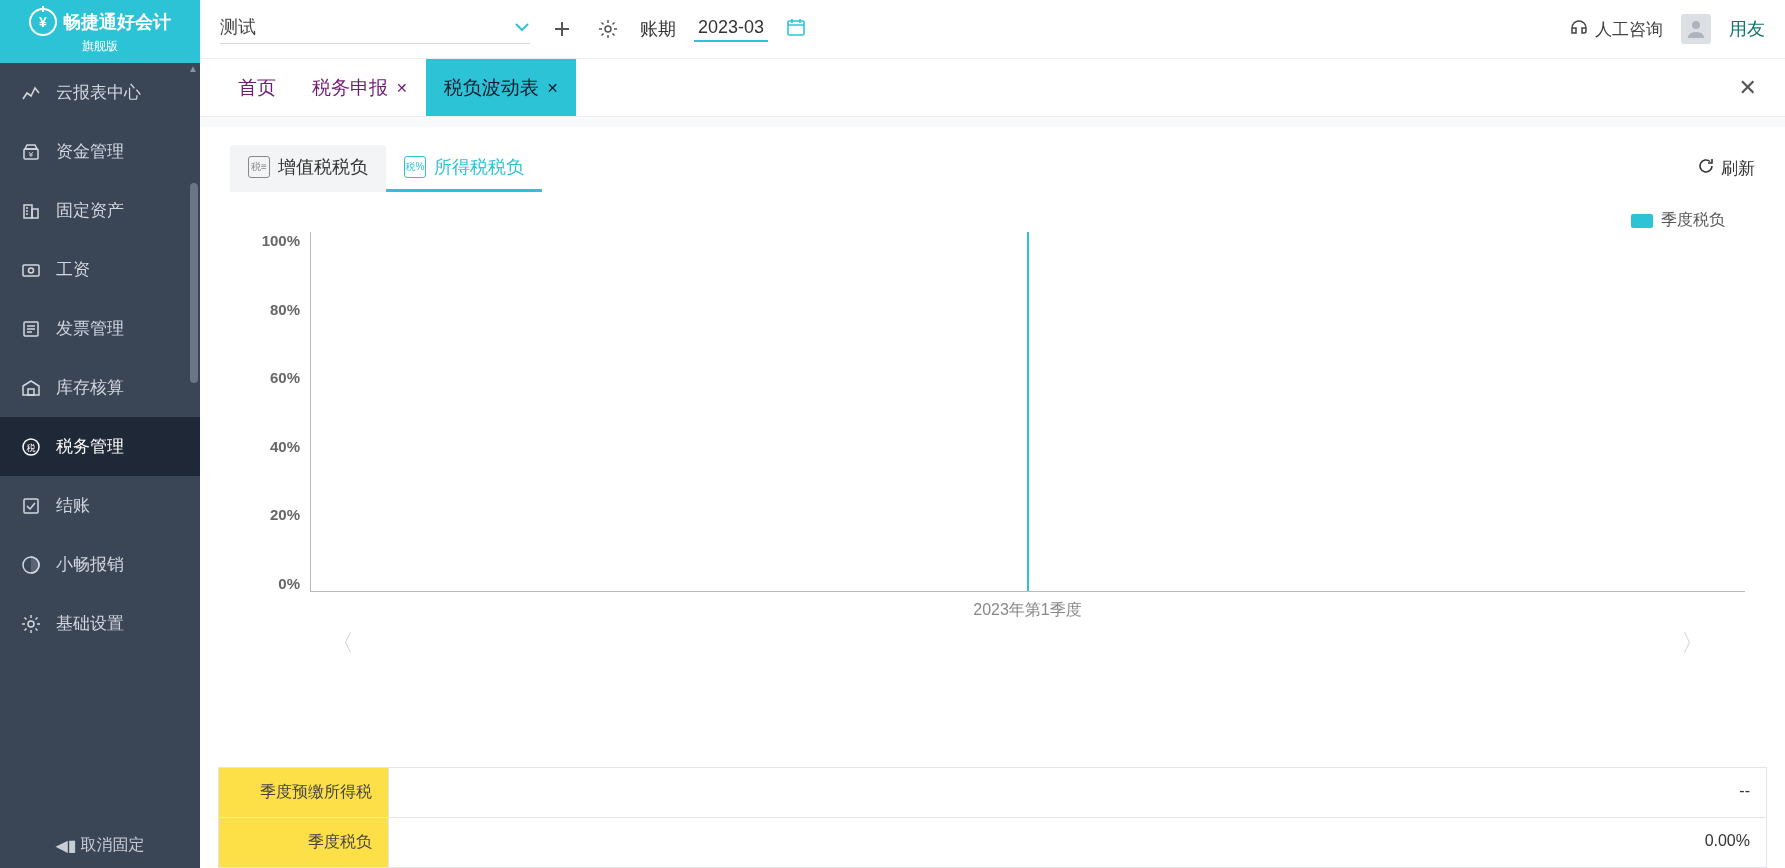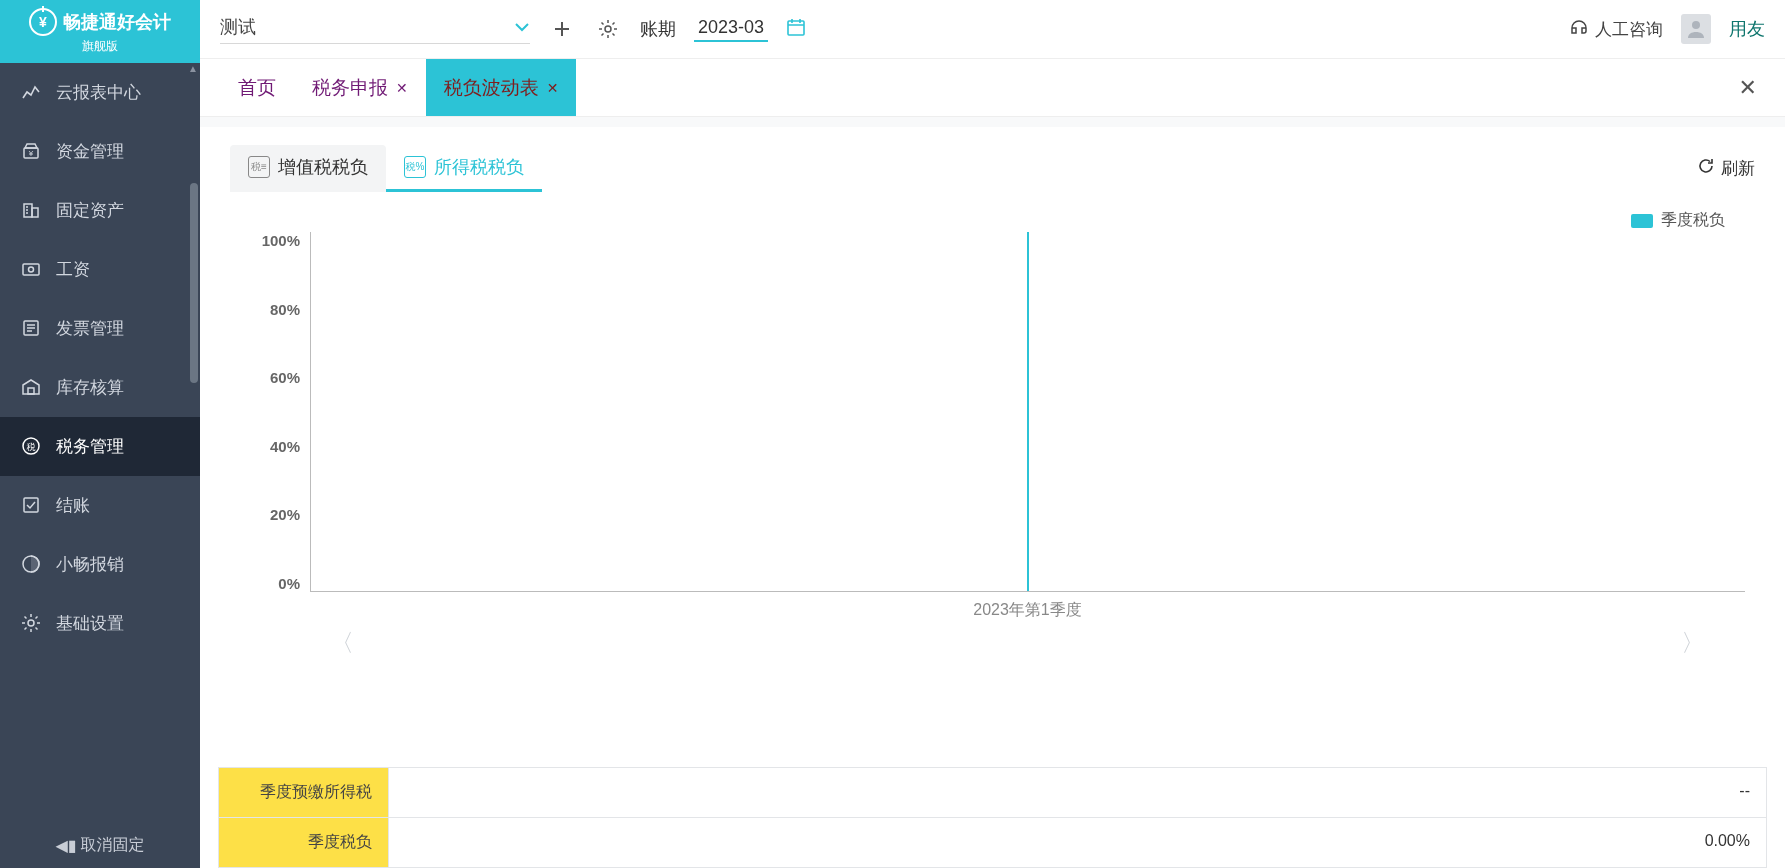--- a/index.html
+++ b/index.html
@@ -7,21 +7,21 @@
 .app { display: flex; width: 1785px; height: 868px; }
 
 
 .sidebar { width: 200px; background: #3a4556; color: #c8cdd6; display: flex; flex-direction: column; }
 .logo-area { background: #2cc3d6; padding: 8px 12px; display: flex; flex-direction: column; align-items: center; }
 .logo-row { display: flex; align-items: center; gap: 6px; color: #fff; font-weight: bold; font-size: 18px; }
 .logo-icon { width: 28px; height: 28px; border: 2px solid #fff; border-radius: 50%; display: inline-flex; align-items: center; justify-content: center; color: #fff; font-size: 14px; position: relative; }
 .logo-icon::before { content: ""; position: absolute; top: -4px; left: 50%; width: 2px; height: 6px; background: #fff; transform: translateX(-50%); }
 .logo-sub { color: #fff; font-size: 12px; margin-top: 2px; }
 .nav { flex: 1; overflow-y: auto; position: relative; }
-.nav-item { display: flex; align-items: flex-start; gap: 14px; padding: 18px 20px; font-size: 17px; cursor: pointer; color: #d2d7df; }
+.nav-item { display: flex; align-items: flex-end; gap: 14px; padding: 18px 20px; font-size: 17px; cursor: pointer; color: #d2d7df; }
 .nav-item.active { background: #1f2836; color: #fff; }
 .nav-icon { width: 22px; height: 22px; display: inline-flex; align-items: center; justify-content: center; font-size: 18px; }
 .sidebar-footer { padding: 12px 0; text-align: center; color: #c8cdd6; font-size: 16px; cursor: pointer; display: flex; align-items: center; justify-content: center; gap: 4px; }
 .scroll-indicator { position: absolute; right: 2px; top: 0; width: 10px; height: 100%; }
 .scroll-thumb { position: absolute; right: 0; top: 120px; width: 8px; height: 200px; background: #6b7684; border-radius: 4px; }
 .scroll-arrow-up { position: absolute; right: 0; top: 0; color: #8a92a0; font-size: 10px; }
 
 
 .main { flex: 1; display: flex; flex-direction: column; background: #fff; }
 
@@ -35,21 +35,21 @@
 .period-value { font-size: 18px; color: #333; border-bottom: 2px solid #2cc3d6; padding: 0 4px 2px 4px; }
 .cal-icon { color: #2cc3d6; font-size: 18px; cursor: pointer; }
 .header-spacer { flex: 1; }
 .consult { display: flex; align-items: center; gap: 6px; font-size: 17px; color: #444; cursor: pointer; }
 .avatar { width: 30px; height: 30px; background: #dcdfe3; border-radius: 3px; display: inline-flex; align-items: center; justify-content: center; color: #aeb4bc; font-size: 18px; }
 .username { font-size: 18px; color: #0f766e; }
 
 
 .tabs { display: flex; align-items: center; border-bottom: 1px solid #eee; padding: 0 20px; height: 58px; }
 .tab { display: flex; align-items: center; gap: 8px; padding: 0 18px; height: 100%; font-size: 19px; color: #701a75; cursor: pointer; }
-.tab.active { background: #2cc3d6; color: #7f1d1d; }
+.tab.active { background: #2cc3d6; color: #0f172a; }
 .tab-close { font-size: 14px; cursor: pointer; }
 .tabs-spacer { flex: 1; }
 .tabs-close-all { font-size: 22px; color: #555; cursor: pointer; padding: 0 8px; }
 
 
 .content { flex: 1; background: #f8f9fa; padding: 10px 0 0 0; display: flex; flex-direction: column; }
 .panel { background: #fff; margin: 0 0 0 0; flex: 1; display: flex; flex-direction: column; }
 .subtabs { display: flex; align-items: center; padding: 18px 30px 0 30px; gap: 0; }
 .subtab { display: flex; align-items: center; gap: 8px; padding: 10px 18px; font-size: 18px; color: #333; cursor: pointer; border-bottom: 3px solid transparent; }
 .subtab.active { color: #2cc3d6; border-bottom-color: #2cc3d6; }

